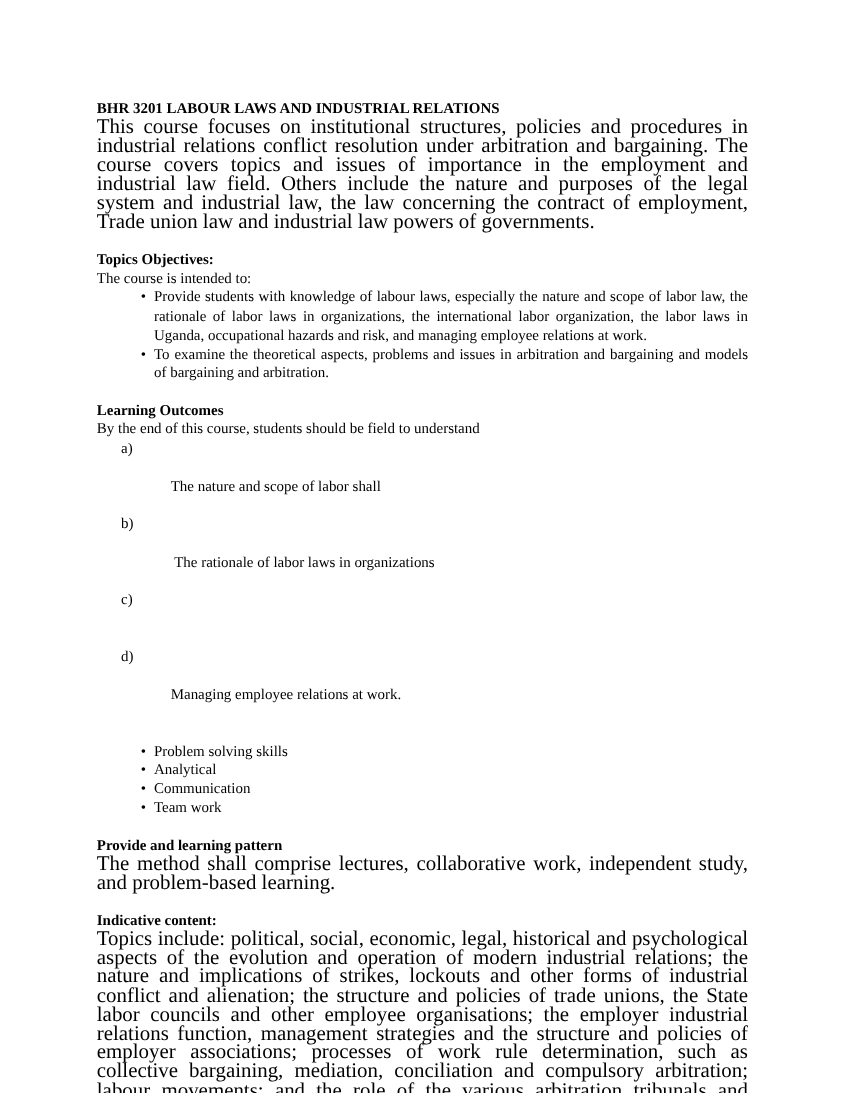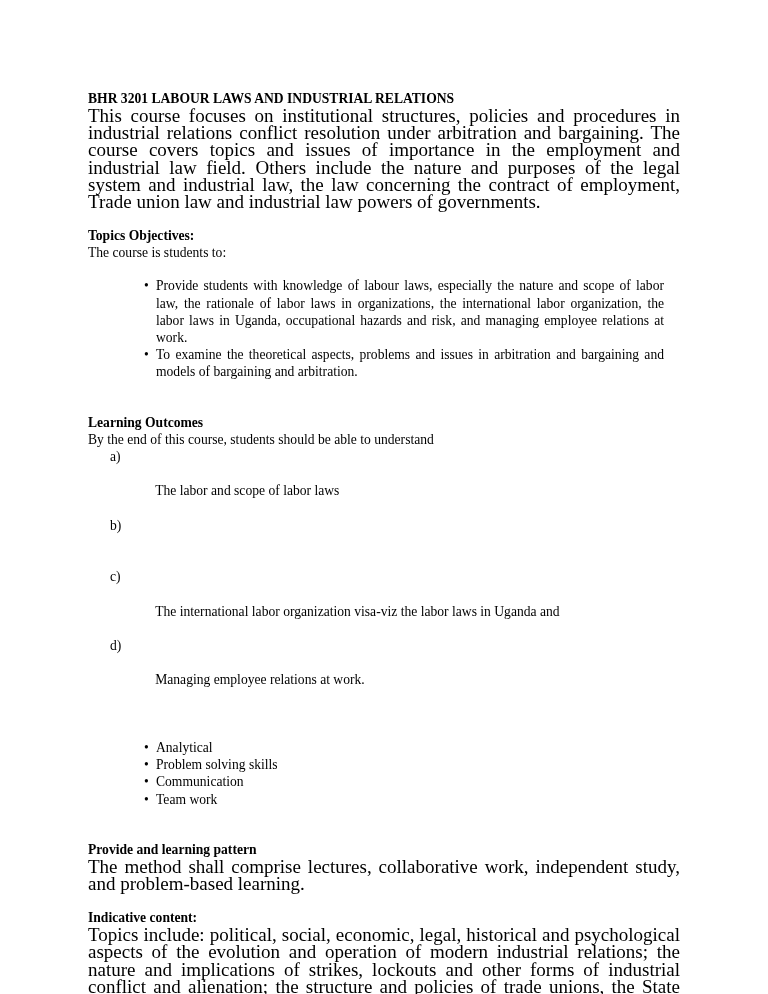--- a/index.html
+++ b/index.html
@@ -49,21 +49,21 @@
     line-height: 17.2px;
     text-align: left;
     margin: 0;
   }
   .gap {
     height: 17px;
   }
   
   ul.bullets {
     list-style: none;
-    margin: 16px;
+    margin: 0;
     padding: 0;
   }
   ul.bullets > li {
     position: relative;
     padding-left: 52px;
     font-size: 13.6px;
     line-height: 17.2px;
     text-align: justify;
     text-justify: inter-word;
     margin: 0;
@@ -106,53 +106,53 @@
 <div class="page">
   <div class="content">
 
     <h1 class="h-title">BHR 3201 LABOUR LAWS AND INDUSTRIAL RELATIONS</h1>
 
     <p class="para">This course focuses on institutional structures, policies and procedures in industrial relations conflict resolution under arbitration and bargaining. The course covers topics and issues of importance in the employment and industrial law field. Others include the nature and purposes of the legal system and industrial law, the law concerning the contract of employment, Trade union law and industrial law powers of governments.</p>
 
     <div class="gap"></div>
 
     <h2 class="h-sec">Topics Objectives:</h2>
-    <p class="para-left">The course is students to:</p>
+    <p class="para-left">The course is intended to:</p>
     <ul class="bullets">
       <li>Provide students with knowledge of labour laws, especially the nature and scope of labor law, the rationale of labor laws in organizations, the international labor organization, the labor laws in Uganda, occupational hazards and risk, and managing employee relations at work.</li>
       <li>To examine the theoretical aspects, problems and issues in arbitration and bargaining and models of bargaining and arbitration.</li>
     </ul>
 
     <div class="gap"></div>
 
     <h2 class="h-sec">Learning Outcomes</h2>
-    <p class="para-left">By the end of this course, students should be able to understand</p>
+    <p class="para-left">By the end of this course, students should be field to understand</p>
     <ol class="letters">
       <li>
         <span class="lbl">a)</span>
-        <span>The labor and scope of labor laws</span>
+        <span>The nature and scope of labor shall</span>
       </li>
       <li>
         <span class="lbl">b)</span>
+        <span> The rationale of labor laws in organizations</span>
       </li>
       <li>
         <span class="lbl">c)</span>
-        <span>The international labor organization visa-viz the labor laws in Uganda and</span>
       </li>
       <li>
         <span class="lbl">d)</span>
         <span>Managing employee relations at work.</span>
       </li>
     </ol>
 
     <div class="gap"></div>
 
     <ul class="bullets tight">
+      <li>Problem solving skills</li>
       <li>Analytical</li>
-      <li>Problem solving skills</li>
       <li>Communication</li>
       <li>Team work</li>
     </ul>
 
     <div class="gap"></div>
 
     <h2 class="h-sec">Provide and learning pattern</h2>
     <p class="para">The method shall comprise lectures, collaborative work, independent study, and problem-based learning.</p>
 
     <div class="gap"></div>

